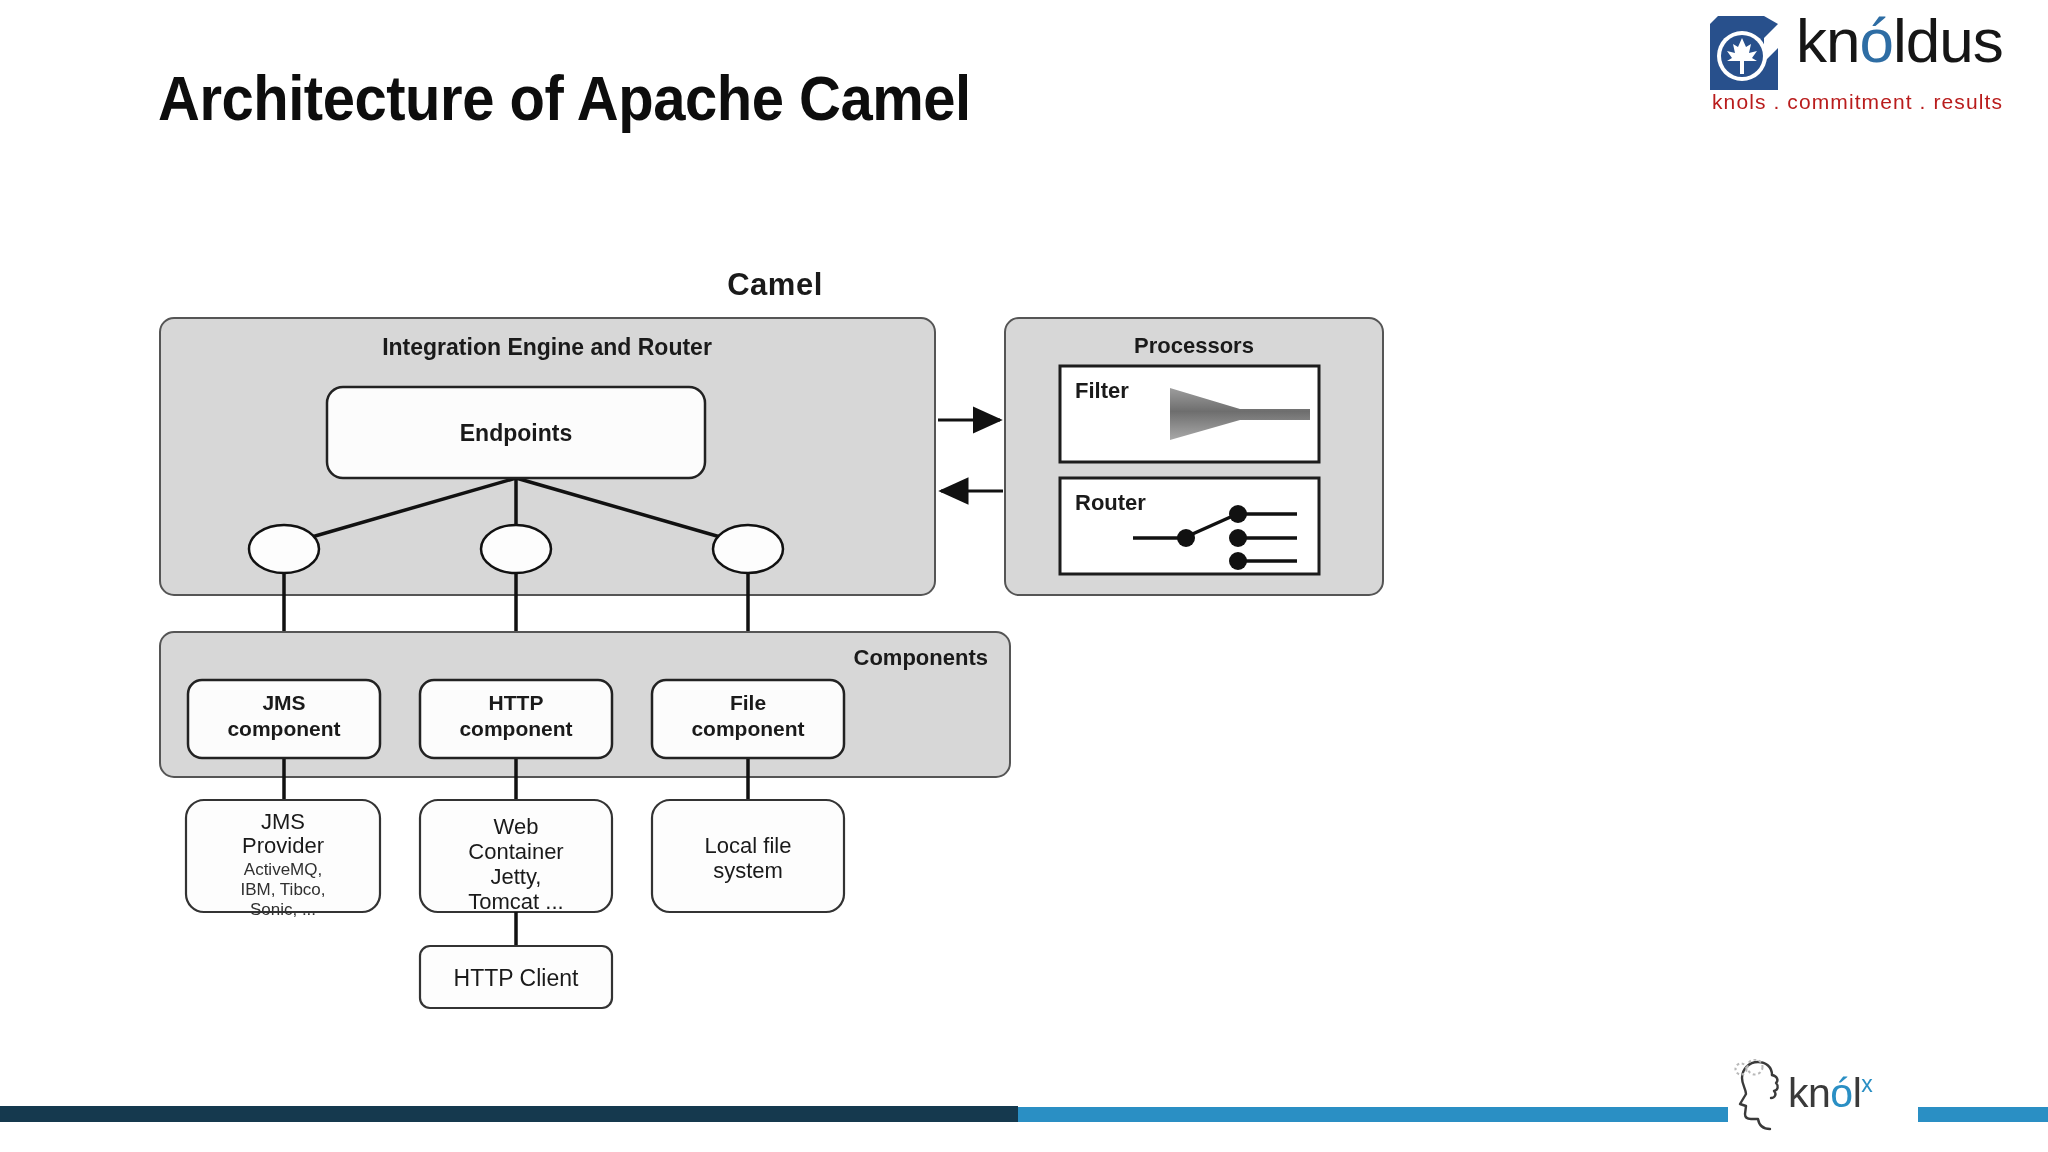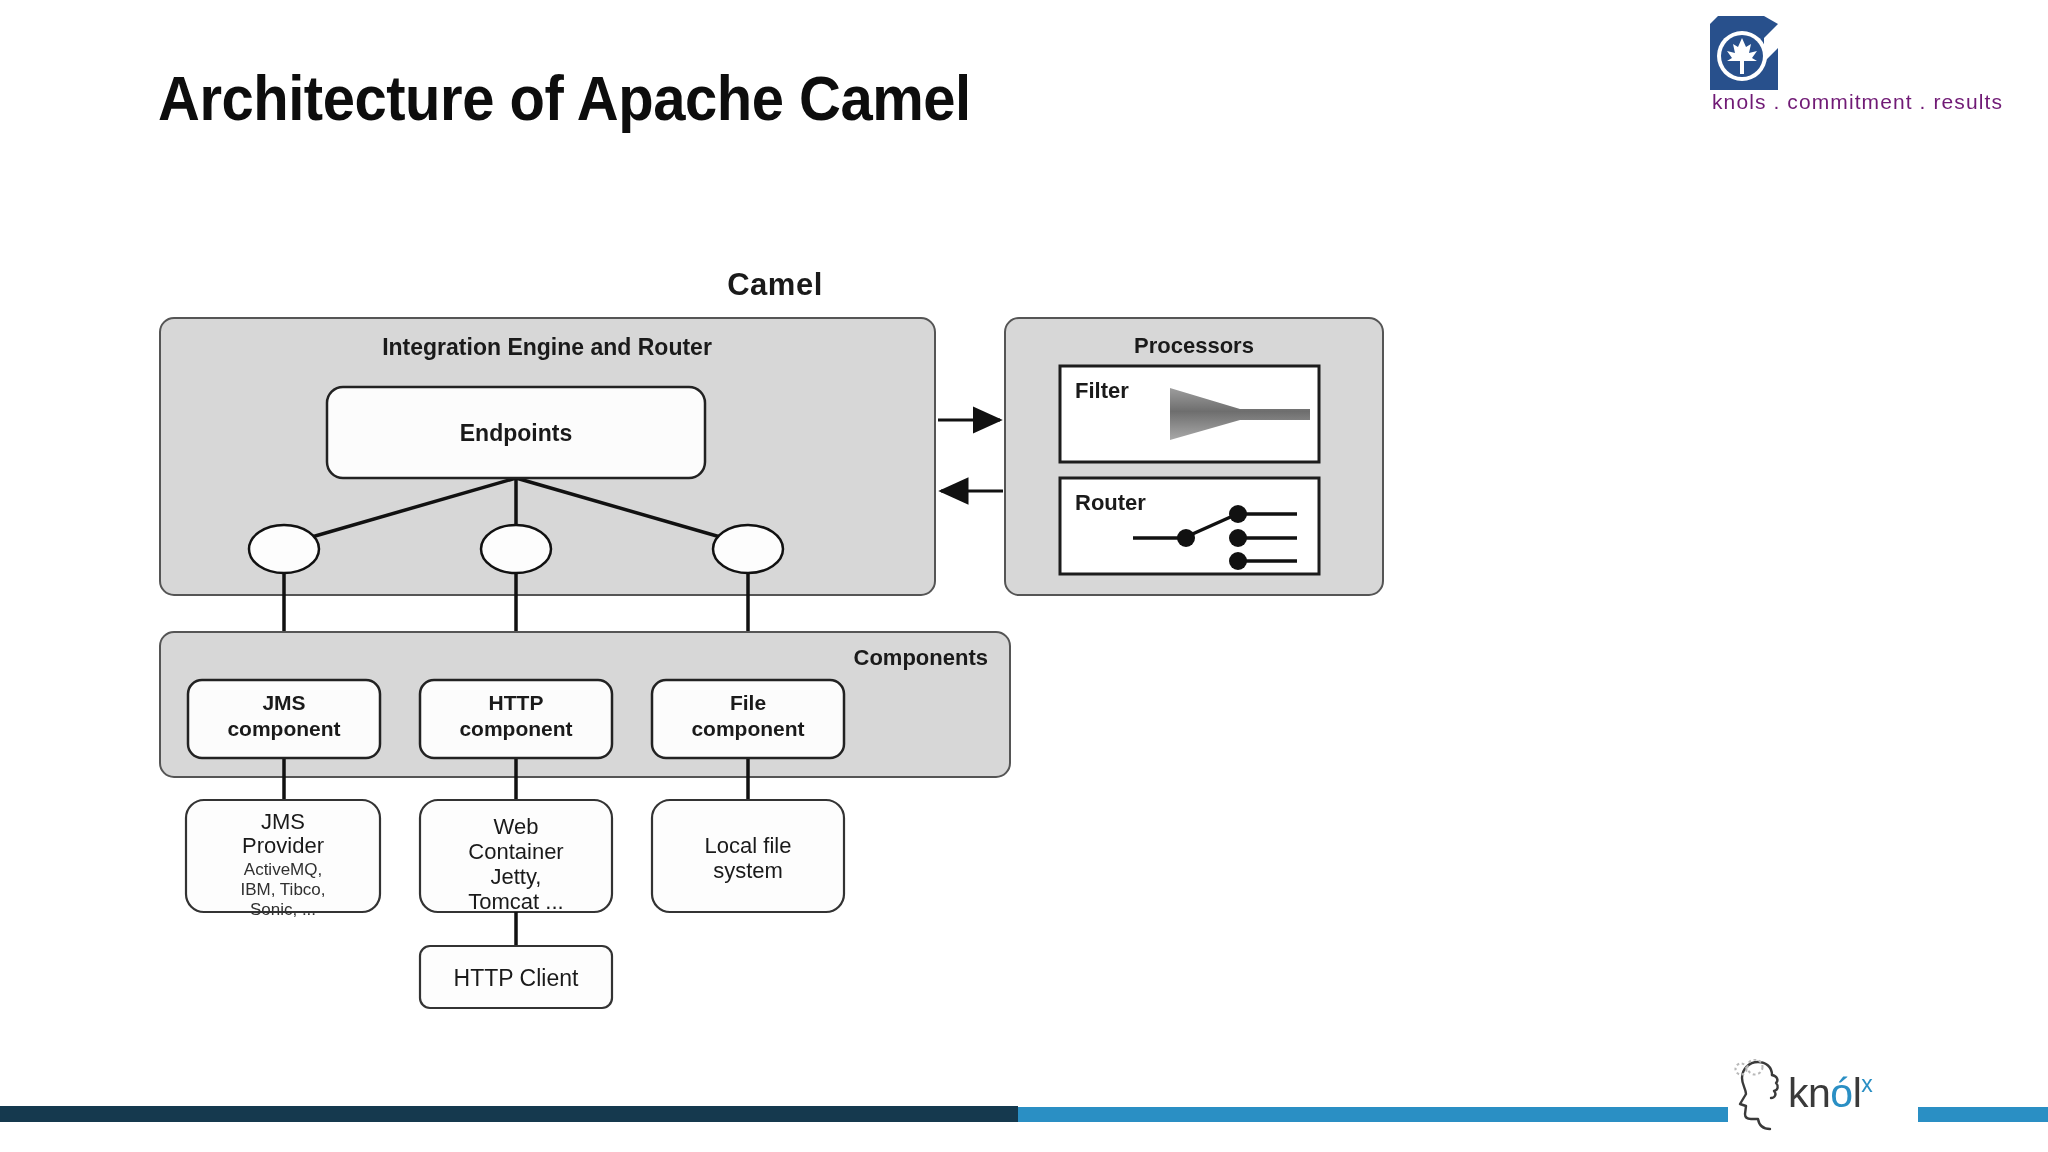--- a/index.html
+++ b/index.html
@@ -55,21 +55,21 @@
     letter-spacing: -1px;
     line-height: 1;
     white-space: nowrap;
   }
   #brand-logo .wordmark .accentO { color: #2e6da4; }
   #brand-logo .tagline {
     position: absolute;
     left: 4px;
     top: 78px;
     font-size: 21px;
-    color: #701a75;
+    color: #b91c1c;
     letter-spacing: 1.1px;
     white-space: nowrap;
   }
 
   
   #camel-diagram {
     position: absolute;
     left: 0;
     top: 0;
     width: 2048px;
@@ -132,20 +132,21 @@
 <div id="slide-title">Architecture of Apache Camel</div>
 
 <div id="brand-logo">
   <svg class="mark" viewBox="0 0 78 78">
     <path d="M2,10 L2,76 L70,76 L70,34 L56,48 L56,2 L10,2 Z" fill="#28508c"></path>
     <path d="M56,2 L56,24 L70,10 Z" fill="#28508c"></path>
     <circle cx="34" cy="42" r="25" fill="#ffffff"></circle>
     <circle cx="34" cy="42" r="21" fill="#28508c"></circle>
     <path d="M34,24 L38,33 L43,30 L41,39 L49,37 L44,44 L49,47 L36,47 L36,60 L32,60 L32,47 L19,47 L24,44 L19,37 L27,39 L25,30 L30,33 Z" fill="#ffffff"></path>
   </svg>
+  <div class="wordmark"><span>kn</span><span class="accentO">ó</span><span>ldus</span></div>
   <div class="tagline">knols . commitment . results</div>
 </div>
 
 <svg id="camel-diagram" viewBox="0 0 2048 1152">
   <defs>
     <linearGradient id="funnelGrad" x1="0" y1="0" x2="0" y2="1">
       <stop offset="0%" stop-color="#9d9d9d"></stop>
       <stop offset="45%" stop-color="#6e6e6e"></stop>
       <stop offset="100%" stop-color="#a9a9a9"></stop>
     </linearGradient>

